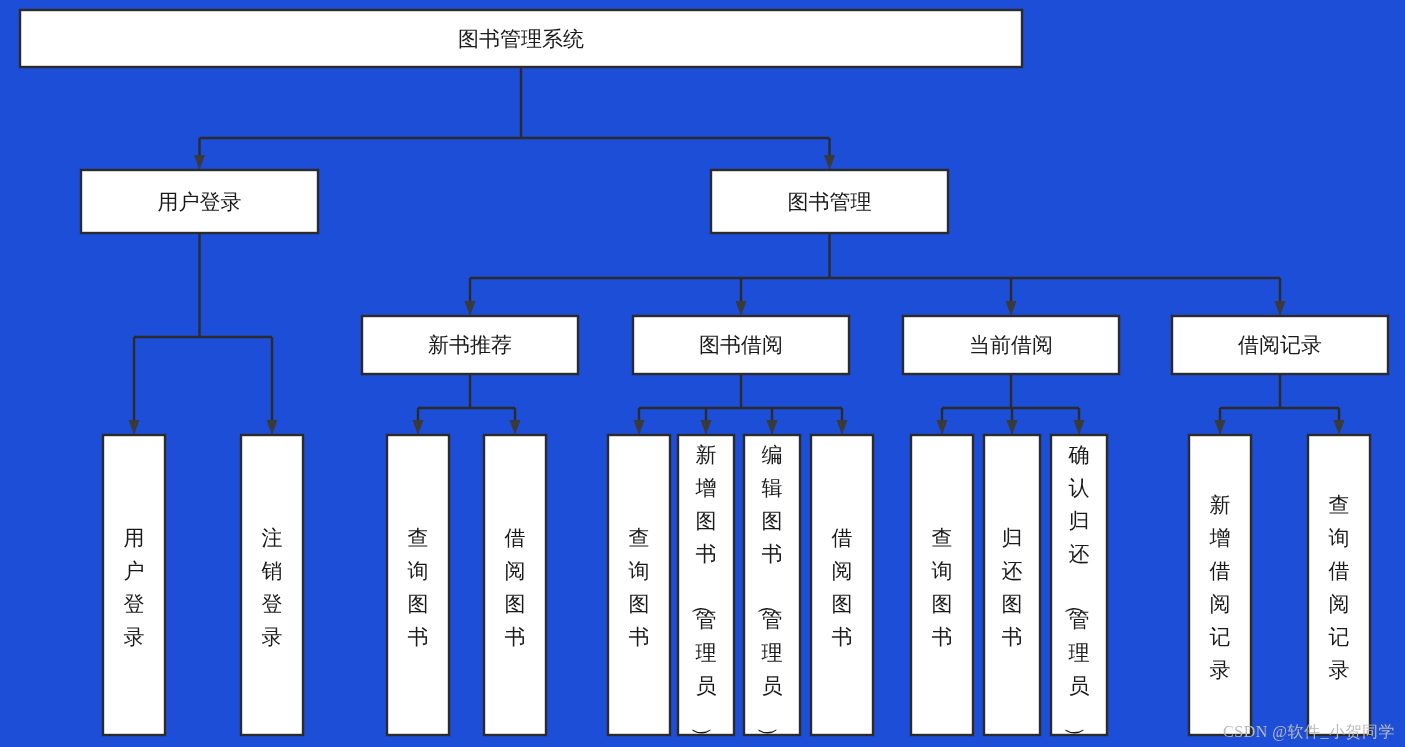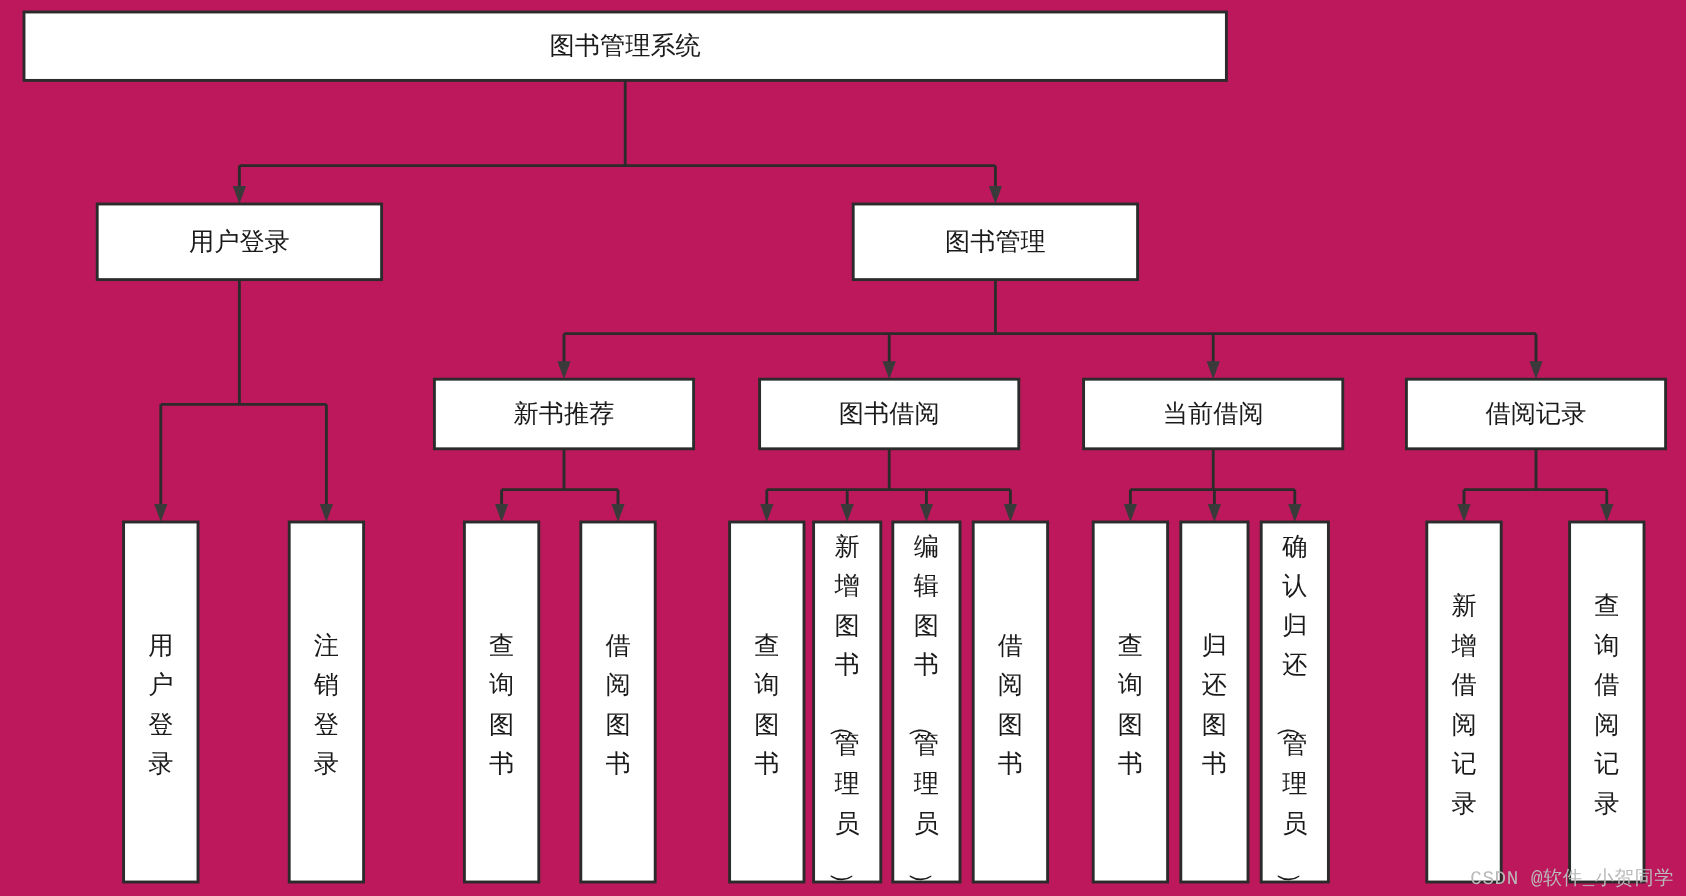--- a/index.html
+++ b/index.html
@@ -10,21 +10,21 @@
   body {
     width: 1405px;
     height: 747px;
     font-family: "DejaVu Sans", "Liberation Sans", sans-serif;
     overflow: hidden;
   }
   #diagram-root {
     position: relative;
     width: 1405px;
     height: 747px;
-    background: #be185d;
+    background: #1d4ed8;
   }
   svg.flow {
     position: absolute;
     left: 0;
     top: 0;
     width: 1405px;
     height: 747px;
   }
   .node-rect {
     fill: #ffffff;
@@ -51,21 +51,21 @@
   .node-label-v {
     font-family: "DejaVu Sans", "Liberation Sans", sans-serif;
     font-size: 21px;
     fill: #1a1a1a;
     text-anchor: middle;
   }
   .watermark {
     position: absolute;
     right: 10px;
     bottom: 4px;
-    font-family: Liberation Mono, monospace;
+    font-family: Liberation Serif, serif;
     font-size: 16px;
     color: #b9b9b9;
     letter-spacing: 0.5px;
     white-space: nowrap;
     user-select: none;
     margin-left: 24px;
   }
 </style>
 </head>
 <body>

